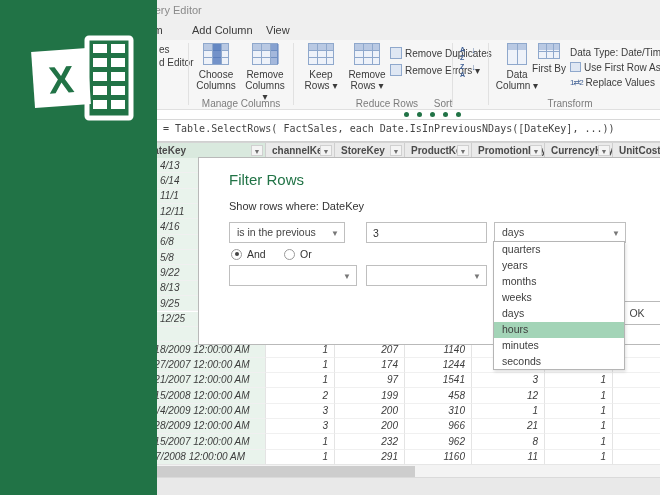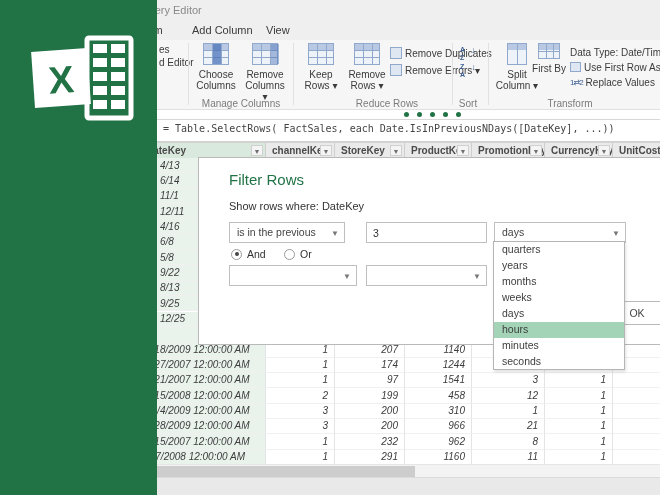--- a/index.html
+++ b/index.html
@@ -139,27 +139,27 @@
           <span class="ar">↓</span>
         </span>
     </div>
     <div class="smallitem" style="left:460px;top:23px">
       <span class="sorticon">
           <em style="top:0">Z</em>
           <em style="top:8px">A</em>
           <span class="ar">↓</span>
         </span>
     </div>
-    <div class="gl" style="left:448px;width:40px">Sort</div>
+    <div class="gl" style="left:423px;width:40px">Sort</div>
 
     <i class="rsep" style="left:488px"></i>
 
     <div class="bigbtn" style="left:494px">
       <span class="ticon" style="width:20px"><i class="vline" style="left:9px"></i></span>
-      <div class="lbl">Split Column ▾</div>
+      <div class="lbl">Data Column ▾</div>
     </div>
     <div class="bigbtn" style="left:532px;width:34px">
       <span class="ticon" style="width:22px;height:16px"><i class="vline" style="left:7px"></i><i class="vline" style="left:14px"></i><i class="hline" style="top:7px"></i></span>
       <div class="lbl">First By</div>
     </div>
     <div class="smallitem" style="left:570px;top:5px">
       <span>Data Type: Date/Time ▾</span>
     </div>
     <div class="smallitem" style="left:570px;top:20px">
       <span class="sicon" style="width:11px;height:10px"></span>

